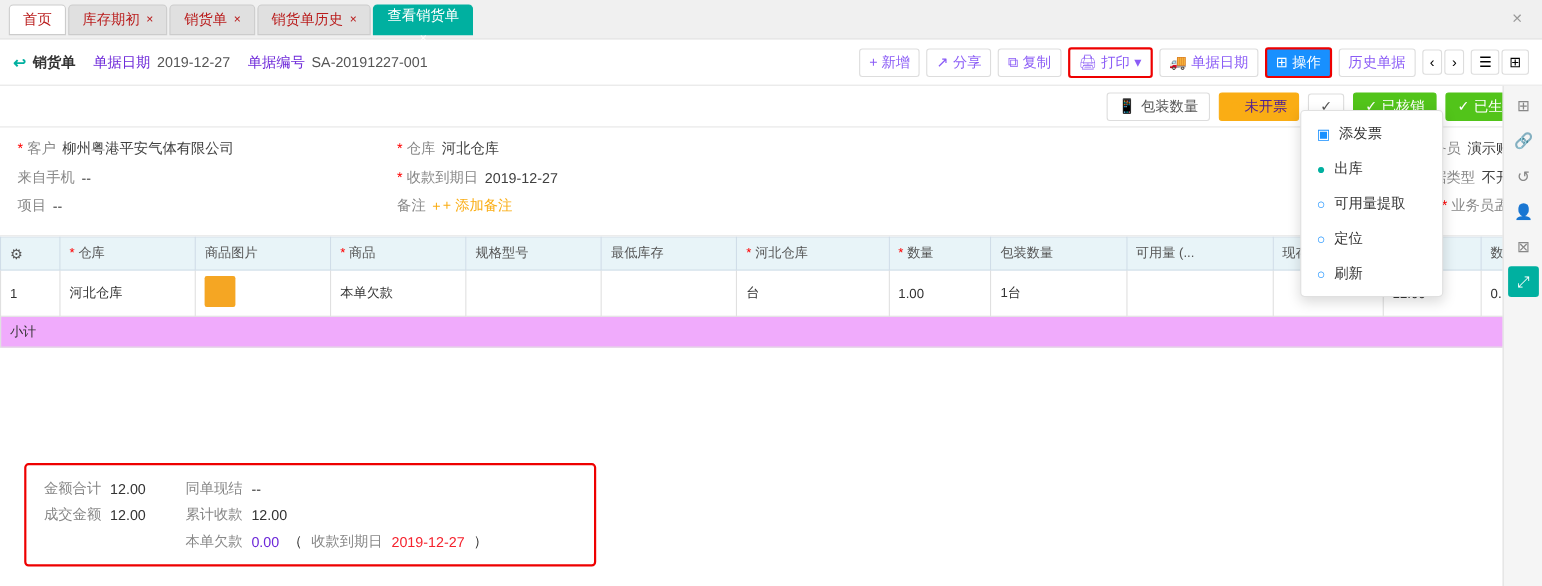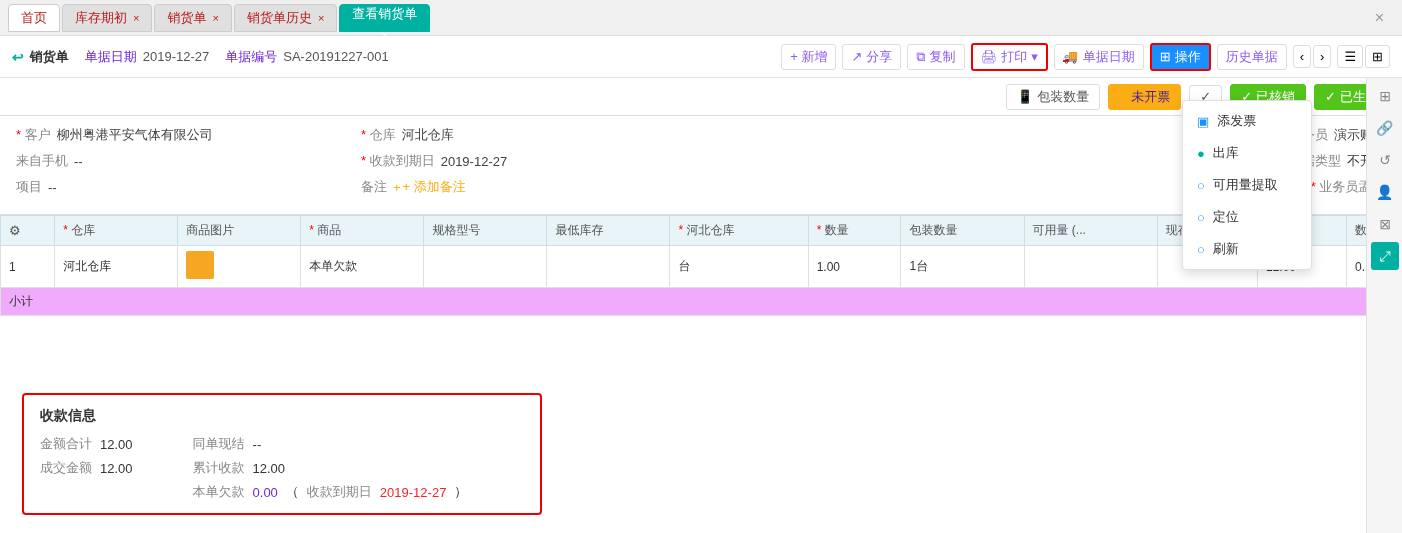--- a/index.html
+++ b/index.html
@@ -84,21 +84,21 @@
     tbody tr.subtotal { background: #f0abfc; }
     tbody td { padding: 5px 8px; border: 1px solid #e0e0e0; color: #333; font-size: 12px; }
     .product-img { width: 28px; height: 28px; background: #f5a623; border-radius: 2px; display: inline-block; }
 
     
     .bottom-info {
       background: #fff; border: 2px solid #e00; border-radius: 4px; margin: 8px 12px;
       padding: 12px 16px; position: absolute; bottom: 10px; left: 10px; width: 520px;
     }
     .info-title { font-weight: bold; color: #333; margin-bottom: 10px; font-size: 14px; }
-    .info-rows { display: flex; gap: 60px; }
+    .info-rows { display: flex; gap: 36px; }
     .info-col { display: flex; flex-direction: column; gap: 6px; }
     .info-row { display: flex; gap: 8px; align-items: center; }
     .info-label { color: #888; white-space: nowrap; }
     .info-val { color: #333; }
     .info-val.red { color: #6d28d9; }
     .info-val.date { color: #f5222d; }
 
     
     .dropdown-menu {
       position: absolute; top: 100px; right: 90px; background: #fff;
@@ -318,21 +318,20 @@
         </tr>
         <tr class="subtotal">
           <td colspan="13">小计</td>
         </tr>
       </tbody>
     </table>
   </div>
 </div>
 
 <div class="bottom-info">
-  <div class="info-title">收款信息</div>
   <div class="info-rows">
     <div class="info-col">
       <div class="info-row">
         <span class="info-label">金额合计</span>
         <span class="info-val">12.00</span>
       </div>
       <div class="info-row">
         <span class="info-label">成交金额</span>
         <span class="info-val">12.00</span>
       </div>

